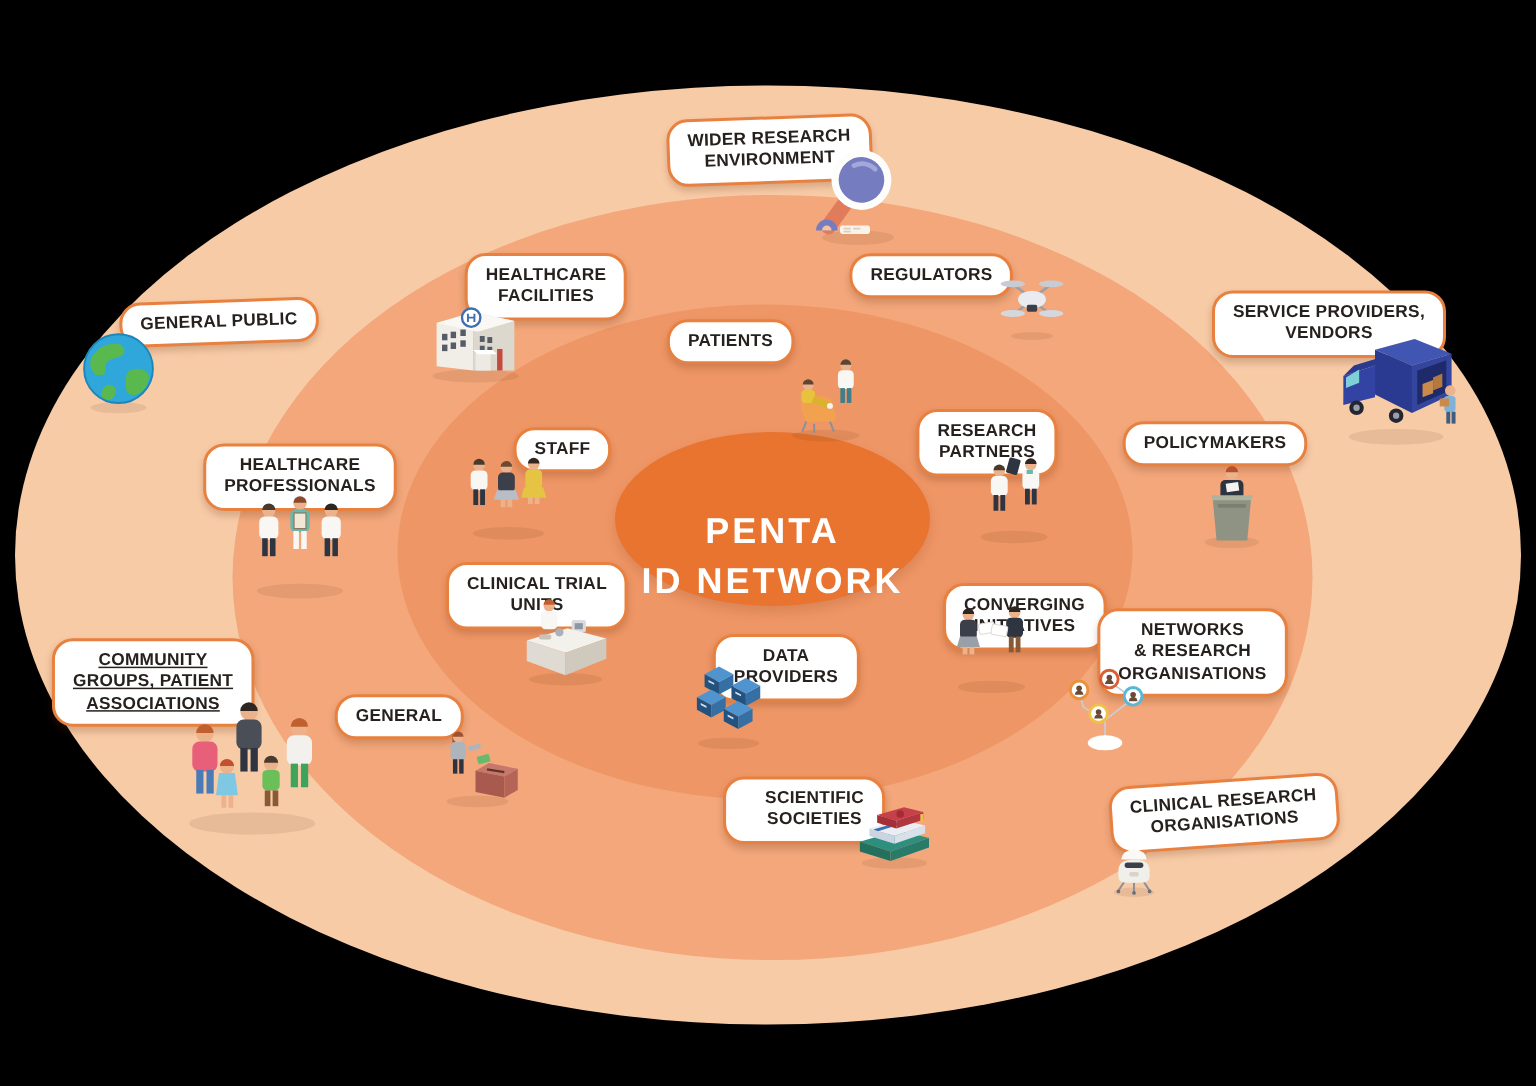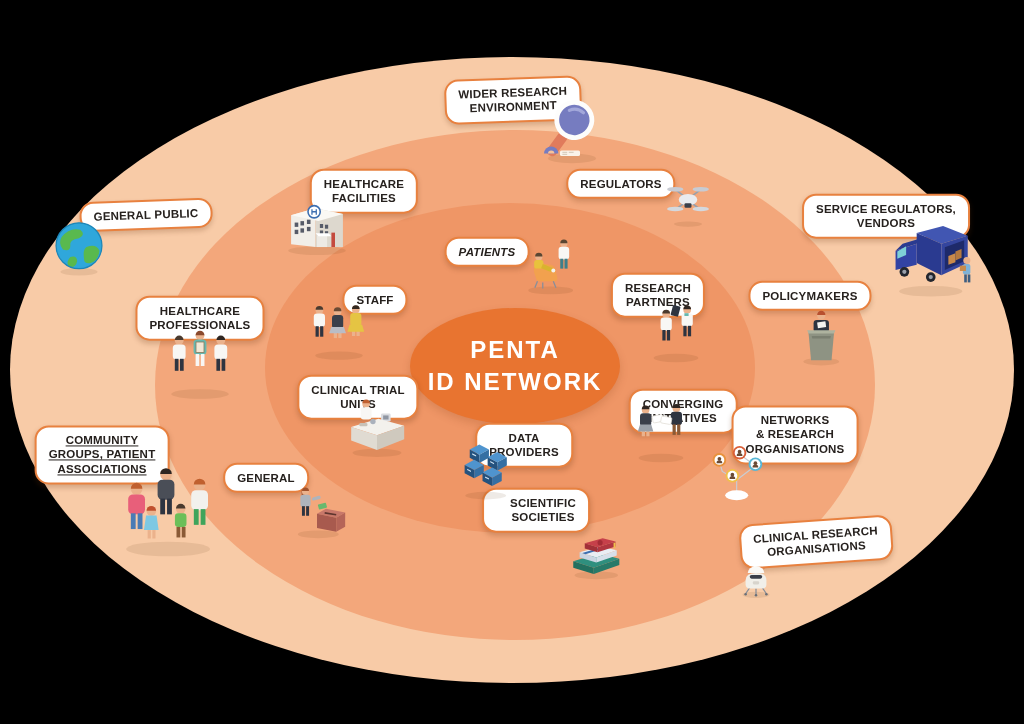--- a/index.html
+++ b/index.html
@@ -2,21 +2,21 @@
 <html style="--pill-border: #E8813F;"><head>
 <meta charset="utf-8">
 <style>
   html,body{margin:0;padding:0;background:#000;}
   body{width:1024px;height:724px;overflow:hidden;}
   .stage{position:relative;width:1024px;height:724px;font-family:"Liberation Sans","DejaVu Sans",sans-serif;}
   .ellipse{position:absolute;border-radius:50%;}
   #ringOuter{left:10px;top:57px;width:1004px;height:626px;}
   #ringMid{left:155px;top:130px;width:720px;height:510px;}
   #ringInner{left:265px;top:203px;width:490px;height:330px;}
-  #centerE{left:410px;top:308px;width:210px;height:116px;display:flex;align-items:center;justify-content:center;box-shadow:0 4px 8px rgba(120,50,10,.18);}
+  #centerE{left:410px;top:288px;width:210px;height:116px;display:flex;align-items:flex-end;justify-content:center;box-shadow:0 4px 8px rgba(120,50,10,.18);}
   .center-text{color:#fff;font-weight:bold;font-size:24px;letter-spacing:2px;text-align:center;white-space:pre-line;line-height:1.35;}
   .pill{position:absolute;transform:translate(-50%,-50%);background:#fff;border:2px solid var(--pill-border,#E8813F);
         border-radius:14px;padding:6px 12px;font-weight:bold;font-size:11.5px;line-height:1.25;letter-spacing:.2px;
         color:#26211E;text-align:center;white-space:pre;z-index:3;box-shadow:0 3px 5px rgba(96,46,12,.22);}
   .illus{position:absolute;transform:translate(-50%,-50%);z-index:4;}
   .illus svg{width:100%;height:100%;display:block;}
 </style>
 </head>
 <body style="background: rgb(0, 0, 0);">
 
@@ -112,21 +112,21 @@
 <rect x="69" y="42" width="4.6" height="15" fill="#3E7F8A"></rect>
 <path d="M26,52 q-5,3 -3,11 l3,9 q1,4 6,4 l22,0 q5,0 4,-6 l-3,-12 q-1,-6 -8,-7 q-14,-3 -21,1 z" fill="#F2A14E"></path>
 <path d="M28 76 l-4 10 M52 76 l4 10 M36 78 l0 9" stroke="#8A8F98" stroke-width="2"></path>
 <circle cx="30" cy="39" r="5.5" fill="#EBB28C"></circle>
 <path d="M24.5 38.5 A5.5 5.5 0 0 1 35.5 38.5 Z" fill="#5A4632"></path>
 <rect x="23" y="44" width="14" height="13" rx="4" fill="#E8C23C"></rect>
 <path d="M36 50 l15 6 l-2.5 6 l-15 -5.5 z" fill="#D9B32F"></path>
 <circle cx="52" cy="60" r="3" fill="#F4F2EE"></circle>
         </svg>
       </div>
-      <div class="pill" style="left: 487px; top: 252px; color: rgb(38, 33, 30); font-style: italic;">PATIENTS</div>
+      <div class="pill" style="left: 487px; top: 228px; color: rgb(38, 33, 30);">PATIENTS</div>
       <div class="illus" style="left: 929px; top: 256px; width: 88px; height: 88px;">
         <svg viewBox="0 0 100 100" xmlns="http://www.w3.org/2000/svg">
           <ellipse cx="52" cy="90" rx="36" ry="6" fill="rgba(92,45,12,0.10)"></ellipse>
 <polygon points="36,24 66,16 94,27 64,36" fill="#4156B2"></polygon>
 <polygon points="36,24 64,36 64,72 36,58" fill="#2A3A90"></polygon>
 <polygon points="64,36 94,27 94,58 64,72" fill="#34459E"></polygon>
 <polygon points="68,40 90,32 90,56 68,66" fill="#1E2A6A"></polygon>
 <polygon points="72,50 80,47 80,57 72,60" fill="#C98A4B"></polygon>
 <polygon points="80,45 87,42 87,52 80,55" fill="#B5793F"></polygon>
 <polygon points="12,44 36,36 36,60 12,66" fill="#3243A4"></polygon>
@@ -136,21 +136,21 @@
           <circle cx="22" cy="68" r="2.4" fill="#9AA0AA"></circle>
 <ellipse cx="52" cy="74" rx="5.5" ry="5.5" fill="#23262E"></ellipse>
           <circle cx="52" cy="74" r="2.4" fill="#9AA0AA"></circle>
 <circle cx="93" cy="55" r="4" fill="#EBB28C"></circle>
 <rect x="88.5" y="59" width="8.5" height="12" rx="2.5" fill="#7FB2D6"></rect>
 <rect x="90" y="71" width="3" height="9" fill="#3E5E80"></rect>
           <rect x="94" y="71" width="3" height="9" fill="#3E5E80"></rect>
 <rect x="85" y="61" width="7" height="6" fill="#C98A4B"></rect>
         </svg>
       </div>
-      <div class="pill" style="left: 886px; top: 216px; color: rgb(38, 33, 30);">SERVICE REGULATORS,
+      <div class="pill" style="left: 886px; top: 216px; color: rgb(38, 33, 30);">SERVICE PROVIDERS,
 VENDORS</div>
       <div class="illus" style="left: 339px; top: 329px; width: 70px; height: 70px;">
         <svg viewBox="0 0 100 100" xmlns="http://www.w3.org/2000/svg">
           <ellipse cx="50" cy="88" rx="34" ry="6" fill="rgba(92,45,12,0.10)"></ellipse>
 <circle cx="22" cy="23" r="5.5" fill="#EBB28C"></circle>
 <path d="M16.5 22.5 A5.5 5.5 0 0 1 27.5 22.5 Z" fill="#4A3A2E"></path>
 <rect x="14" y="28" width="16" height="19" rx="4.5" fill="#F8F7F4"></rect>
 <rect x="16.5" y="46" width="4.6" height="15" fill="#2E3440"></rect>
 <rect x="23" y="46" width="4.6" height="15" fill="#2E3440"></rect>
 <circle cx="48" cy="25" r="5.5" fill="#EBB28C"></circle>
@@ -369,21 +369,21 @@
 <polygon points="26,52 52,60 52,68 26,60" fill="#CBD5E2"></polygon>
 <polygon points="52,60 84,49 84,57 52,68" fill="#D8E0EA"></polygon>
 <polygon points="30,53 58,45 63,46 35,55" fill="#3E6FB0"></polygon>
 <polygon points="34,38 62,30 82,35 54,44" fill="#C6404A"></polygon>
 <polygon points="34,38 54,44 54,52 34,46" fill="#A23038"></polygon>
 <polygon points="54,44 82,35 82,43 54,52" fill="#B03640"></polygon>
 <circle cx="58" cy="37" r="4" fill="#A52C36"></circle>
 <rect x="79" y="37" width="3" height="8" fill="#F0C04A"></rect>
         </svg>
       </div>
-      <div class="pill" style="left: 536px; top: 510px; color: rgb(38, 33, 30); padding-left: 26px;">SCIENTIFIC
+      <div class="pill" style="left: 536px; top: 540px; color: rgb(38, 33, 30); padding-left: 26px;">SCIENTIFIC
 SOCIETIES</div>
       <div class="illus" style="left: 756px; top: 574px; width: 52px; height: 52px;">
         <svg viewBox="0 0 100 100" xmlns="http://www.w3.org/2000/svg">
           <ellipse cx="50" cy="90" rx="26" ry="6" fill="rgba(92,45,12,0.10)"></ellipse>
 <path d="M38 76 L30 88 M50 78 L50 90 M62 76 L70 88" stroke="#8A8F98" stroke-width="2.5" fill="none"></path>
 <circle cx="30" cy="89" r="2.4" fill="#6A6F78"></circle>
           <circle cx="50" cy="91" r="2.4" fill="#6A6F78"></circle>
           <circle cx="70" cy="89" r="2.4" fill="#6A6F78"></circle>
 <path d="M30 62 q0 -14 20 -14 q20 0 20 14 l0 8 q0 8 -10 8 l-20 0 q-10 0 -10 -8 z" fill="#F1EFE9"></path>
 <path d="M34 48 a16 13 0 0 1 32 0 z" fill="#FAF9F6"></path>

